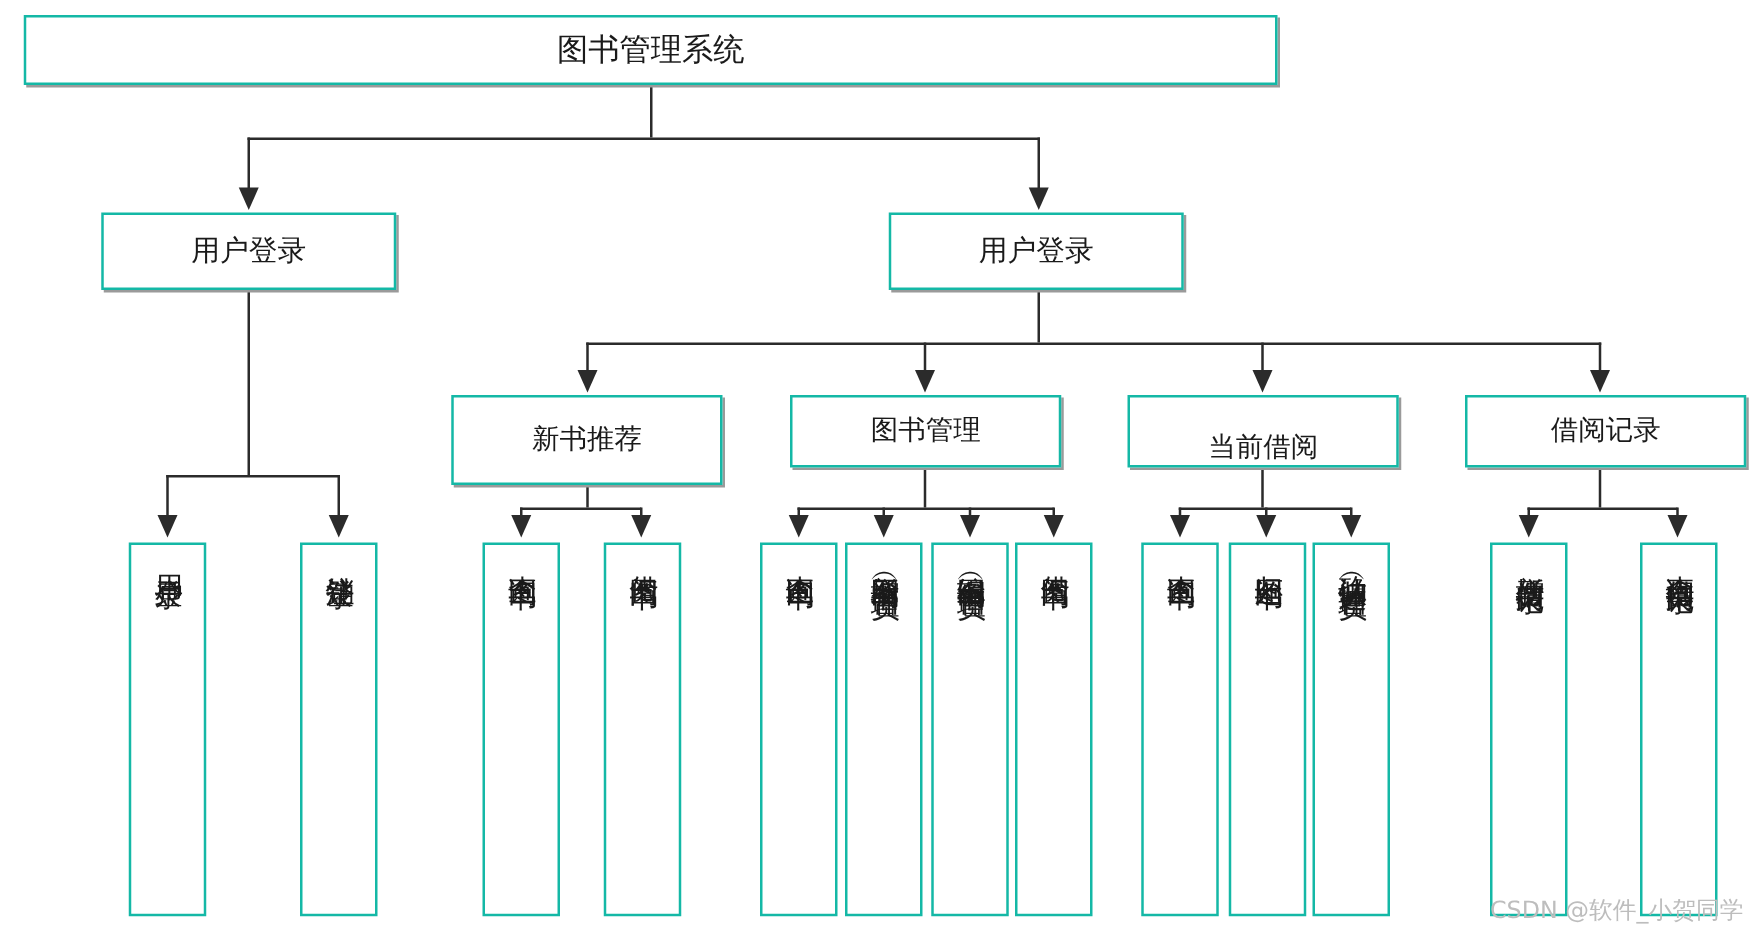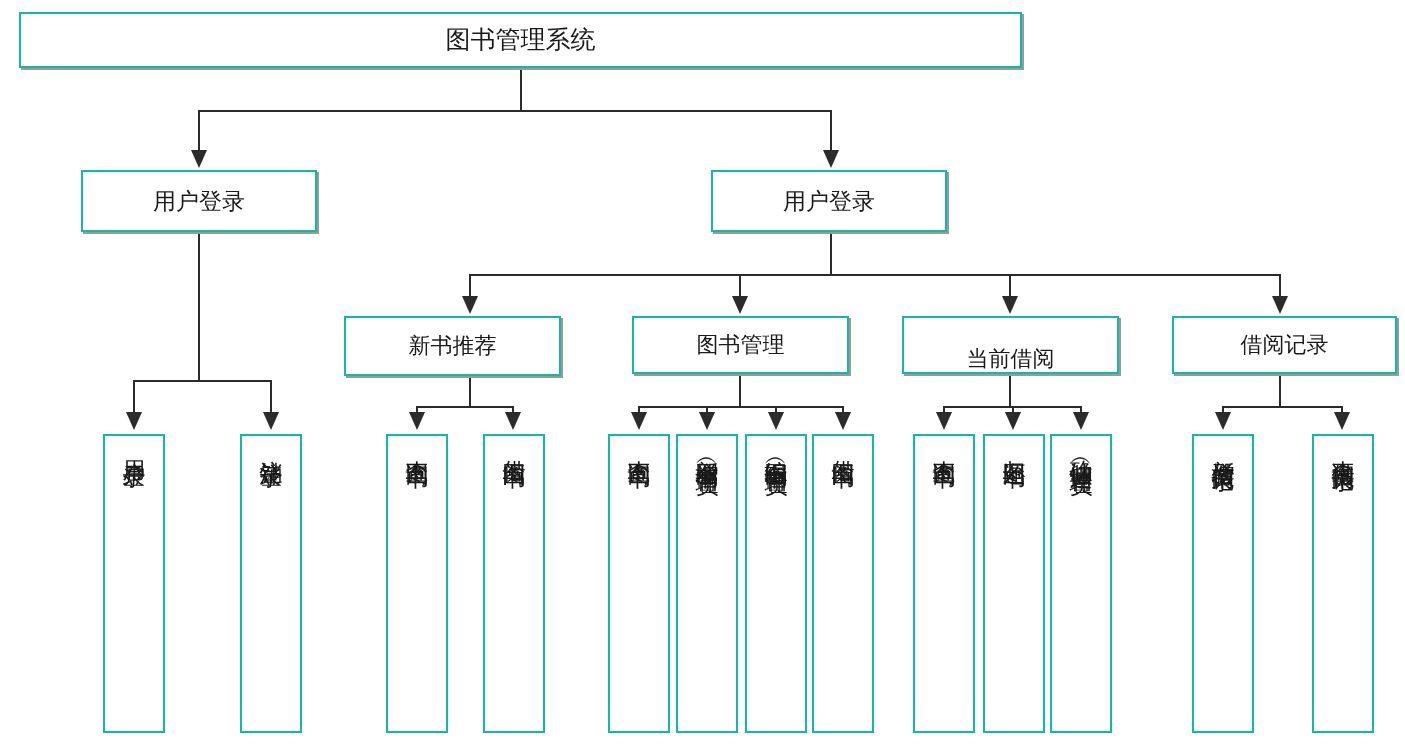--- a/index.html
+++ b/index.html
@@ -148,21 +148,21 @@
   </div>
 
   <div class="node level1 shadow" style="left:81px; top:170px; width:236px; height:62px;">
     <span class="node-label">用户登录</span>
   </div>
 
   <div class="node level1 shadow" style="left:711px; top:170px; width:236px; height:62px;">
     <span class="node-label">用户登录</span>
   </div>
 
-  <div class="node level2 shadow" style="left:344px; top:316px; width:217px; height:60px;">
+  <div class="node level2 shadow" style="left:361px; top:316px; width:217px; height:72px;">
     <span class="node-label">新书推荐</span>
   </div>
 
   <div class="node level2 shadow" style="left:632px; top:316px; width:217px; height:58px;">
     <span class="node-label">图书管理</span>
   </div>
 
   <div class="node level2 shadow" style="left:902px; top:316px; width:217px; height:58px;align-items:flex-end;">
     <span class="node-label">当前借阅</span>
   </div>
@@ -208,14 +208,15 @@
     <span class="node-label">确认归还（管理员）</span>
   </div>
 
   <div class="node leaf" style="left:1192px; top:434px; width:62px; height:299px;">
     <span class="node-label">新增借阅记录</span>
   </div>
   <div class="node leaf" style="left:1312px; top:434px; width:62px; height:299px;">
     <span class="node-label">查询借阅记录</span>
   </div>
 
+  <div id="watermark" style="left:1192px; top:715px;">CSDN @软件_小贺同学</div>
 
 </div>
 
 </body></html>

